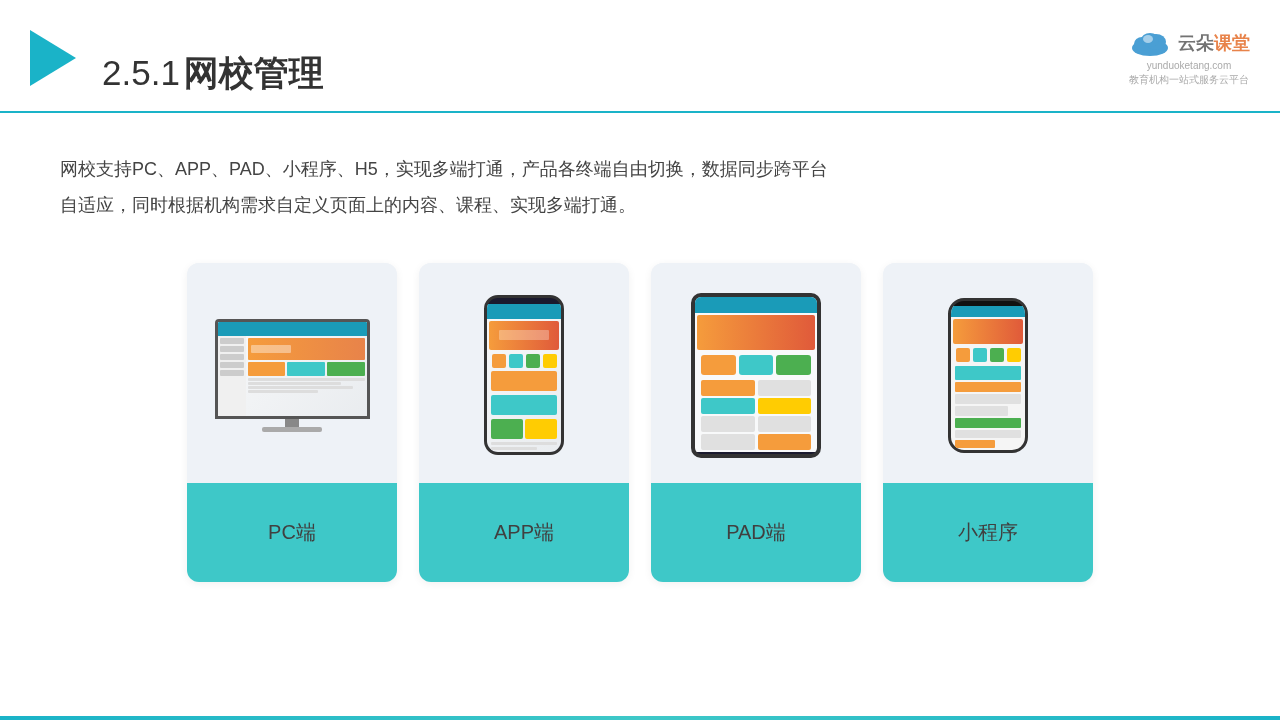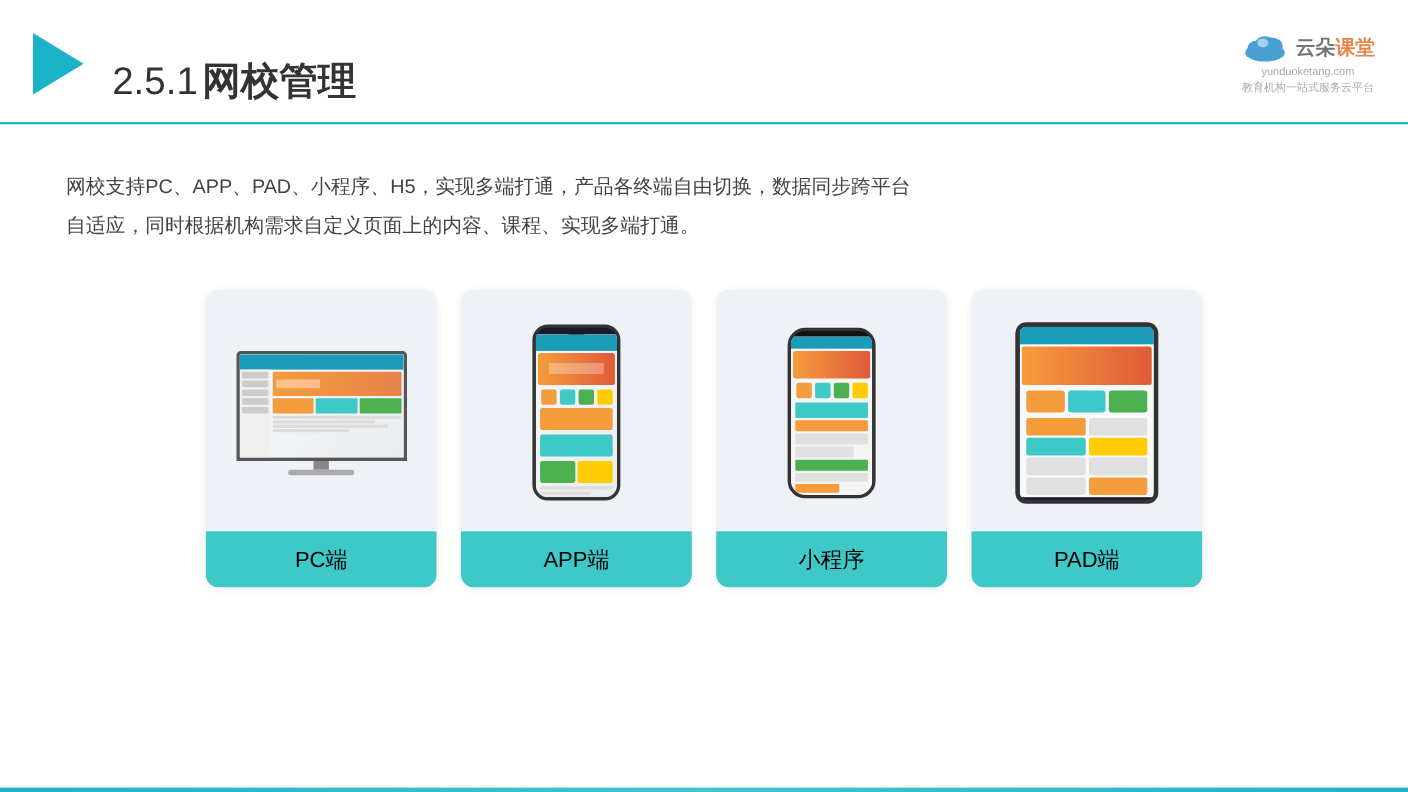--- a/index.html
+++ b/index.html
@@ -90,24 +90,24 @@
       display: flex;
       align-items: center;
       justify-content: center;
       padding: 22px 16px 18px;
       min-height: 220px;
       background: #eef2f7;
     }
 
     .card-label {
       background: #3ec8c8;
-      color: #000000;
+      color: #404040;
       text-align: center;
       font-size: 20px;
-      padding: 12px 10px;
+      padding: 36px 10px;
       font-weight: 500;
     }
 
     
     .pc-mockup {
       display: flex;
       flex-direction: column;
       align-items: center;
     }
     .pc-screen {
@@ -577,48 +577,20 @@
             <div style="height:3px;background:#ddd;border-radius:1px;width:70%;"></div>
           </div>
         </div>
       </div>
     </div>
     <div class="card-label">APP端</div>
   </div>
 
   <div class="card">
     <div class="card-image">
-      <div class="mini-phone">
-        <div class="mini-notch"></div>
-        <div class="mini-screen">
-          <div class="mini-topbar"></div>
-          <div class="mini-banner"></div>
-          <div class="mini-icons">
-            <div class="mini-icon" style="background:#f59c3c;"></div>
-            <div class="mini-icon" style="background:#3ec8c8;"></div>
-            <div class="mini-icon" style="background:#4caf50;"></div>
-            <div class="mini-icon" style="background:#ffcc02;"></div>
-          </div>
-          <div class="mini-content">
-            <div class="mini-content-row teal"></div>
-            <div class="mini-content-row orange"></div>
-            <div class="mini-content-row"></div>
-            <div class="mini-content-row" style="width:80%;"></div>
-            <div class="mini-content-row green"></div>
-            <div class="mini-content-row" style="height:8px;background:#e0e0e0;"></div>
-            <div class="mini-content-row" style="height:8px;background:#f59c3c;width:60%;"></div>
-          </div>
-        </div>
-      </div>
-    </div>
-    <div class="card-label">小程序</div>
-  </div>
-
-  <div class="card">
-    <div class="card-image">
       <div class="pad-mockup">
         <div class="pad-screen">
           <div class="pad-header"></div>
           <div class="pad-banner"></div>
           <div class="pad-icon-row">
             <div class="pad-icon-item" style="background:#f59c3c;"></div>
             <div class="pad-icon-item" style="background:#3ec8c8;"></div>
             <div class="pad-icon-item" style="background:#4caf50;"></div>
           </div>
           <div class="pad-content">
@@ -635,16 +607,44 @@
               <div class="pad-content-item orange"></div>
             </div>
           </div>
         </div>
         <div class="pad-home-btn"></div>
       </div>
     </div>
     <div class="card-label">PAD端</div>
   </div>
 
+  <div class="card">
+    <div class="card-image">
+      <div class="mini-phone">
+        <div class="mini-notch"></div>
+        <div class="mini-screen">
+          <div class="mini-topbar"></div>
+          <div class="mini-banner"></div>
+          <div class="mini-icons">
+            <div class="mini-icon" style="background:#f59c3c;"></div>
+            <div class="mini-icon" style="background:#3ec8c8;"></div>
+            <div class="mini-icon" style="background:#4caf50;"></div>
+            <div class="mini-icon" style="background:#ffcc02;"></div>
+          </div>
+          <div class="mini-content">
+            <div class="mini-content-row teal"></div>
+            <div class="mini-content-row orange"></div>
+            <div class="mini-content-row"></div>
+            <div class="mini-content-row" style="width:80%;"></div>
+            <div class="mini-content-row green"></div>
+            <div class="mini-content-row" style="height:8px;background:#e0e0e0;"></div>
+            <div class="mini-content-row" style="height:8px;background:#f59c3c;width:60%;"></div>
+          </div>
+        </div>
+      </div>
+    </div>
+    <div class="card-label">小程序</div>
+  </div>
+
 
 </div>
 
 <div class="bottom-bar"></div>
 
 </body></html>

